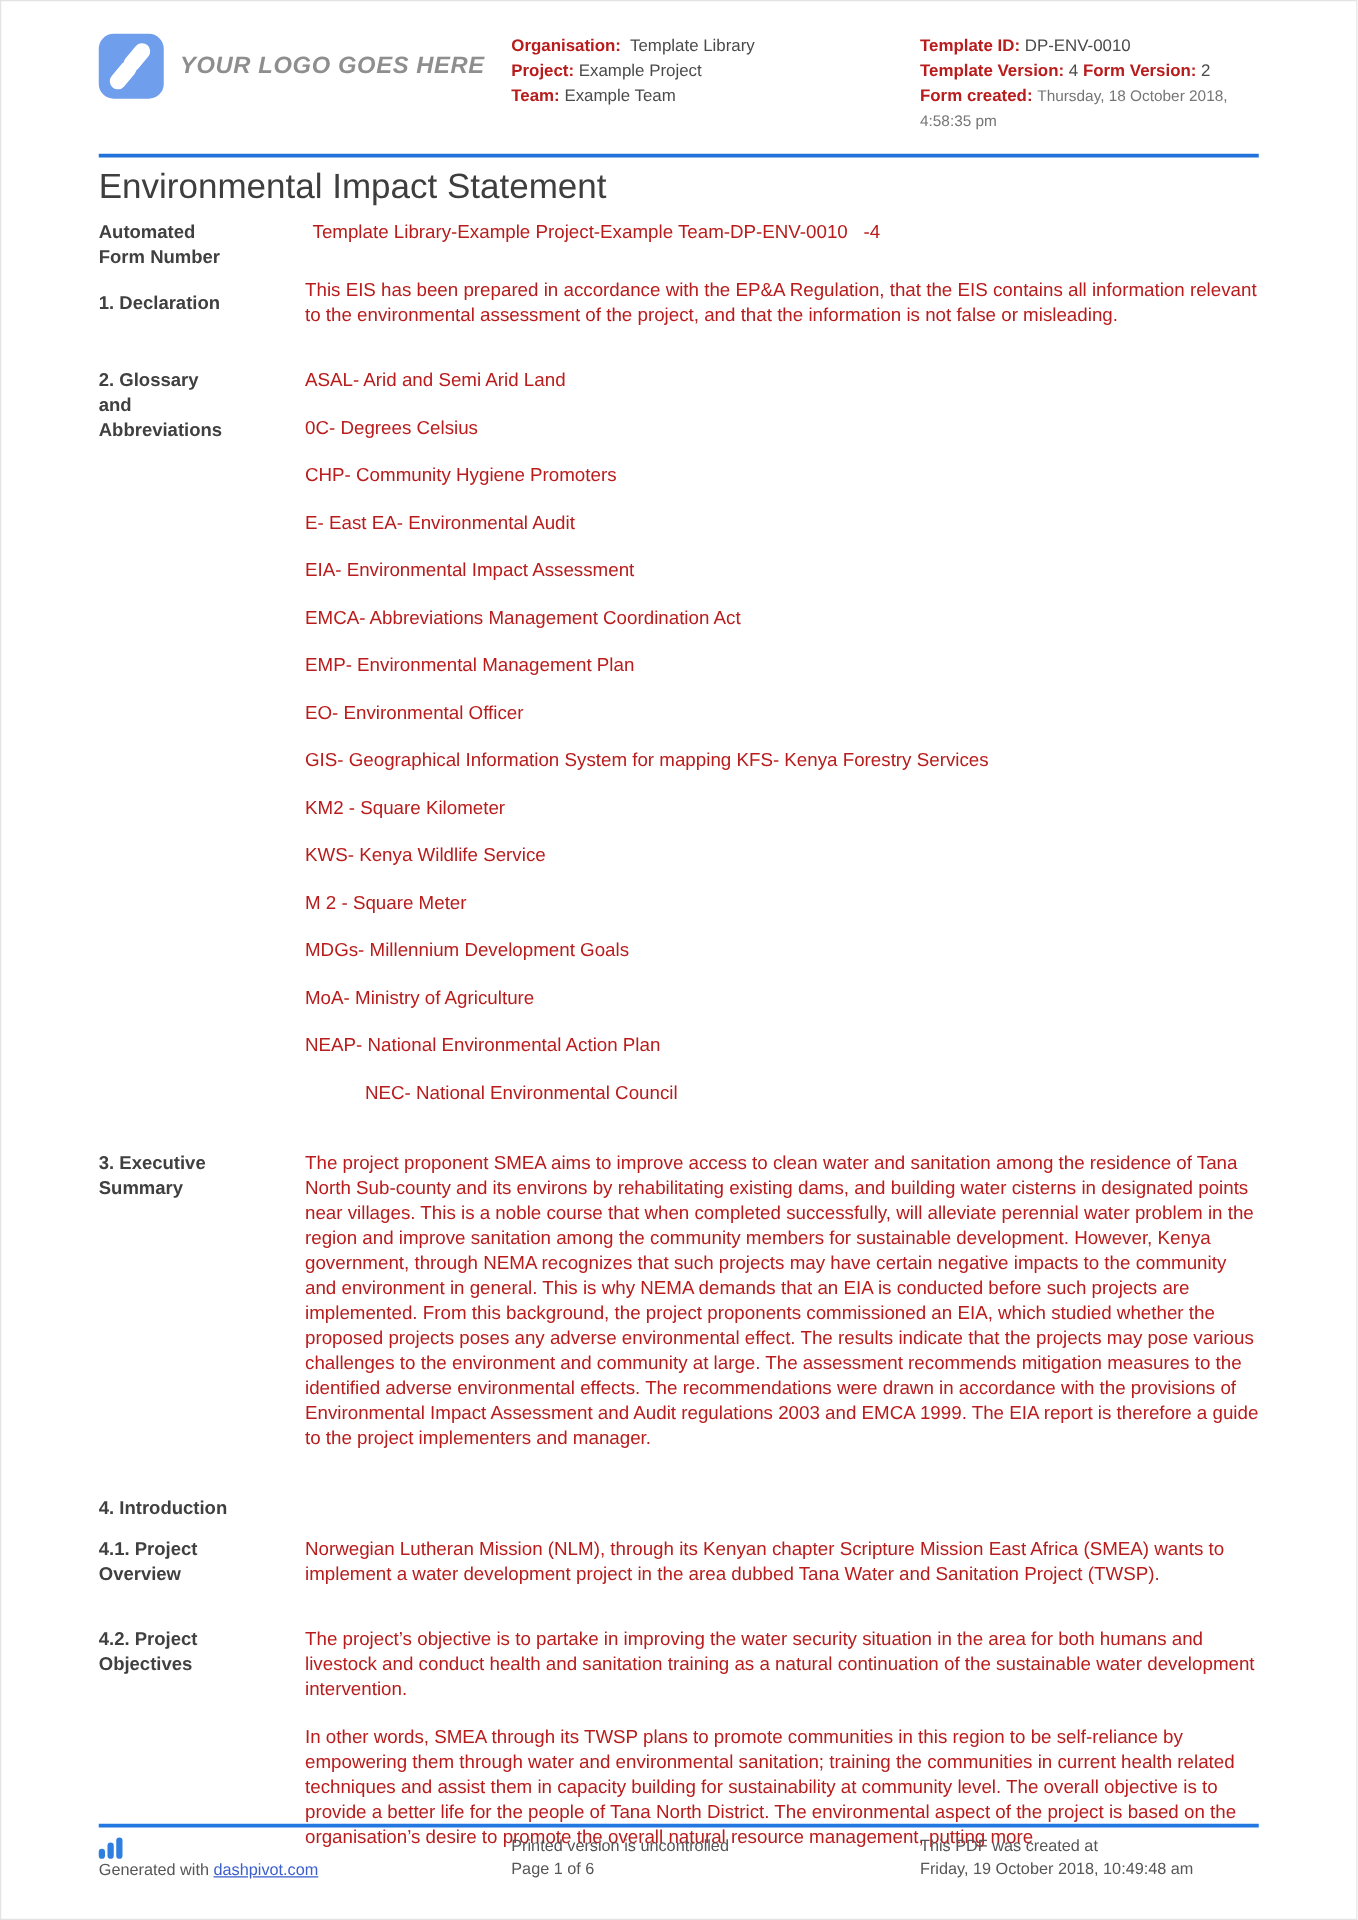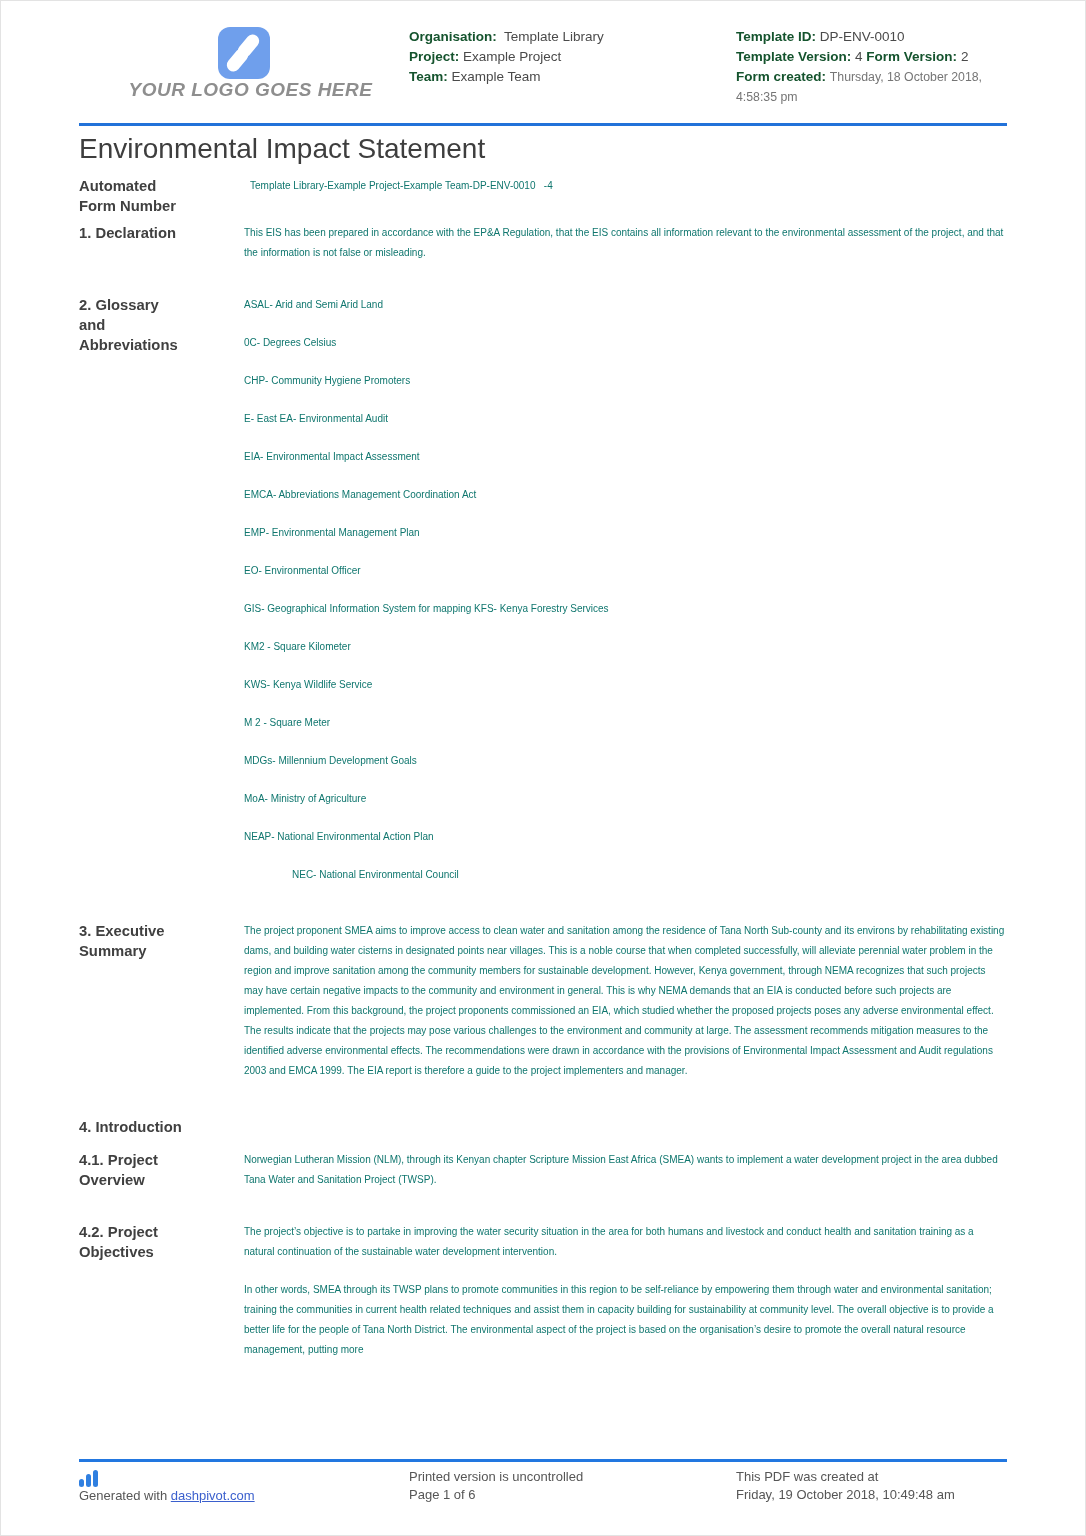--- a/index.html
+++ b/index.html
@@ -5,50 +5,50 @@
   * { margin:0; padding:0; box-sizing:border-box; }
   html,body { background:#f5f5f5; }
   body { font-family:"Liberation Sans","DejaVu Sans",sans-serif; }
   .page {
     position:relative; width:1086px; height:1536px; margin:0 auto;
     background:#ffffff; border:1px solid #e3e3e3;
     padding:26px 78px 0 78px; overflow:hidden;
   }
   
   .header { display:flex; align-items:flex-start; }
-  .h-col-logo { width:330px; display:flex; align-items:center;flex-direction:column; }
+  .h-col-logo { width:330px; display:flex; align-items:center; }
   .logo-box {
     width:52px; height:52px; background:#6f9fec; border-radius:12px;
     position:relative; flex-shrink:0;
   }
   .logo-box .pill { position:absolute; width:13px; height:26px; background:#ffffff; border-radius:7px; }
   .logo-box .pill.p1 { left:24px; top:6px;  transform:rotate(40deg); }
   .logo-box .pill.p2 { left:13px; top:20px; transform:rotate(40deg); }
   .logo-text {
     margin-left:13px; font-size:19px; font-weight:bold; font-style:italic;
     color:#8e8e8e; letter-spacing:0.5px; white-space:nowrap;
   }
   .h-col-meta { width:327px; font-size:13.5px; line-height:20px; color:#4a4a4a; }
   .h-col-tpl  { flex:1; font-size:13.5px; line-height:20px; color:#4a4a4a; }
-  .b { font-weight:bold; color:#14532d;text-align:right; }
+  .b { font-weight:bold; color:#b91c1c;text-align:right; }
   .created-val { font-size:12.3px; color:#757575; }
   
   .rule { height:3px; background:#2272d9; margin-top:16px; }
   .title { font-size:28px; line-height:36px; font-weight:400; color:#3e3e3e; margin-top:5px; }
   
   .rows { margin-top:9px; }
   .row { display:flex; }
   .row-label {
     width:165px; flex-shrink:0; font-weight:bold; font-size:14.8px;
     line-height:20px; color:#404040; white-space:pre-line;
   }
-  .row-content { flex:1; font-size:10px; line-height:20px; color:#0f766e; }
+  .row-content { flex:1; font-size:15px; line-height:20px; color:#b91c1c; }
   .afn-value { white-space:pre-wrap; padding-left:6px; }
   .mb-sm { margin-bottom:7px; }
-  .mb-md { margin-bottom:32px; }
+  .mb-md { margin-bottom:32px;align-items:center; }
   .mb-lg { margin-bottom:36px; }
   .mb-intro { margin-bottom:13px; }
   .glossary-item { margin-bottom:18px; }
   .glossary-item:last-child { margin-bottom:0;margin-left:48px; }
   .para { margin-bottom:18px; }
   .para:last-child { margin-bottom:0; }
   
   .footer {
     position:absolute; left:78px; right:78px; top:1458px;
     border-top:3px solid #2277e0; padding-top:6px;

